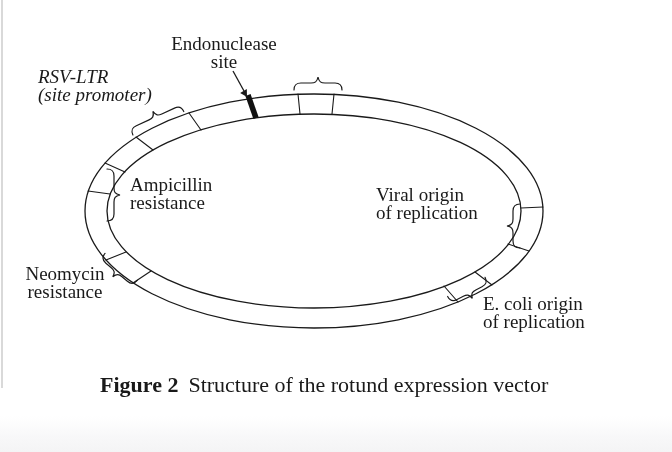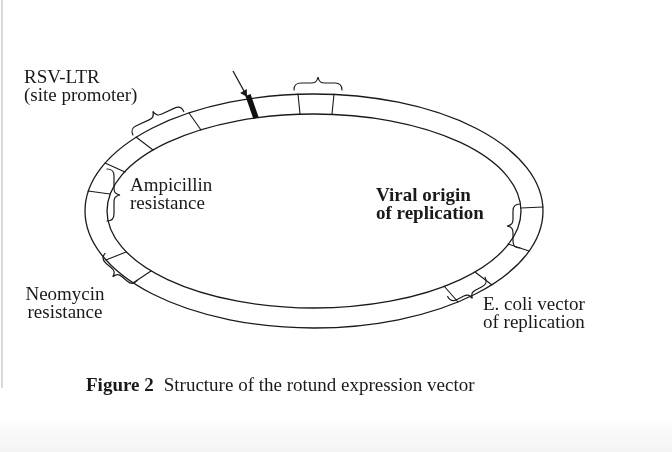--- a/index.html
+++ b/index.html
@@ -17,22 +17,22 @@
     position: absolute;
     font-size: 19px;
     line-height: 18px;
     letter-spacing: 0px;
     white-space: nowrap;
     color: #1a1a1a;
   }
   .lbl.center { text-align: center; white-space: normal; }
   .caption {
     position: absolute;
-    left: 86px; top: 374px;
-    font-size: 19px;
+    left: 100px; top: 374px;
+    font-size: 22px;
     line-height: 22px;
     white-space: nowrap;
     text-align: center;
   }
   .caption .fig-num { font-weight: bold; margin-right: 10px; }
   .page-edge-left {
     position: absolute;
     left: 1px; top: 0;
     width: 2px; height: 388px;
     background: #d9d9d9;
@@ -80,46 +80,50 @@
     <g fill="none" stroke="#1a1a1a" stroke-width="1.2" stroke-linecap="round">
       <path transform="translate(318,82)" d="M -24 8 C -24 3 -22 1 -17 1 L -7 1 C -3 1 -1 0 0 -5 C 1 0 3 1 7 1 L 17 1 C 22 1 24 3 24 8"></path>
       <path transform="translate(155,116) rotate(-24.7)" d="M -28 8 C -28 3 -26 1 -21 1 L -7 1 C -3 1 -1 0 0 -5 C 1 0 3 1 7 1 L 21 1 C 26 1 28 3 28 8"></path>
       <path transform="translate(115,195) rotate(90)" d="M -26 8 C -26 3 -24 1 -19 1 L -7 1 C -3 1 -1 0 0 -5 C 1 0 3 1 7 1 L 19 1 C 24 1 26 3 26 8"></path>
       <path transform="translate(512,226) rotate(-90)" d="M -22 8 C -22 3 -20 1 -15 1 L -7 1 C -3 1 -1 0 0 -5 C 1 0 3 1 7 1 L 15 1 C 20 1 22 3 22 8"></path>
       <path transform="translate(116,273) rotate(219.9)" d="M -21 8 C -21 3 -19 1 -14 1 L -7 1 C -3 1 -1 0 0 -5 C 1 0 3 1 7 1 L 14 1 C 19 1 21 3 21 8"></path>
       <path transform="translate(470,294) rotate(152.9)" d="M -21 8 C -21 3 -19 1 -14 1 L -7 1 C -3 1 -1 0 0 -5 C 1 0 3 1 7 1 L 14 1 C 19 1 21 3 21 8"></path>
     </g>
   </svg>
 
+  <div class="lbl center" style="left:160px; top:35px; width:128px;">
+    <div>Endonuclease</div>
+    <div>site</div>
+  </div>
 
   <div class="lbl" style="left:309px; top:35px;">
   </div>
 
-  <div class="lbl" style="left:24px; top:68px;">
+  <div class="lbl" style="left:38px; top:68px;font-style:italic;">
     <div>RSV-LTR</div>
     <div>(site promoter)</div>
   </div>
 
   <div class="lbl" style="left:130px; top:176px;">
     <div>Ampicillin</div>
     <div>resistance</div>
   </div>
 
-  <div class="lbl" style="left:376px; top:186px;font-weight:bold;">
+  <div class="lbl" style="left:376px; top:186px;">
     <div>Viral origin</div>
     <div>of replication</div>
   </div>
 
-  <div class="lbl center" style="left:12px; top:265px; width:106px;margin-top:20px;">
+  <div class="lbl center" style="left:12px; top:265px; width:106px;">
     <div>Neomycin</div>
     <div>resistance</div>
   </div>
 
   <div class="lbl" style="left:483px; top:295px;">
-    <div>E. coli vector</div>
+    <div>E. coli origin</div>
     <div>of replication</div>
   </div>
 
   <div class="caption">
     <span class="fig-num">Figure 2</span><span>Structure of the rotund expression vector</span>
   </div>
 
   <div class="page-edge-left"></div>
   <div class="bottom-strip"></div>
 </div>

